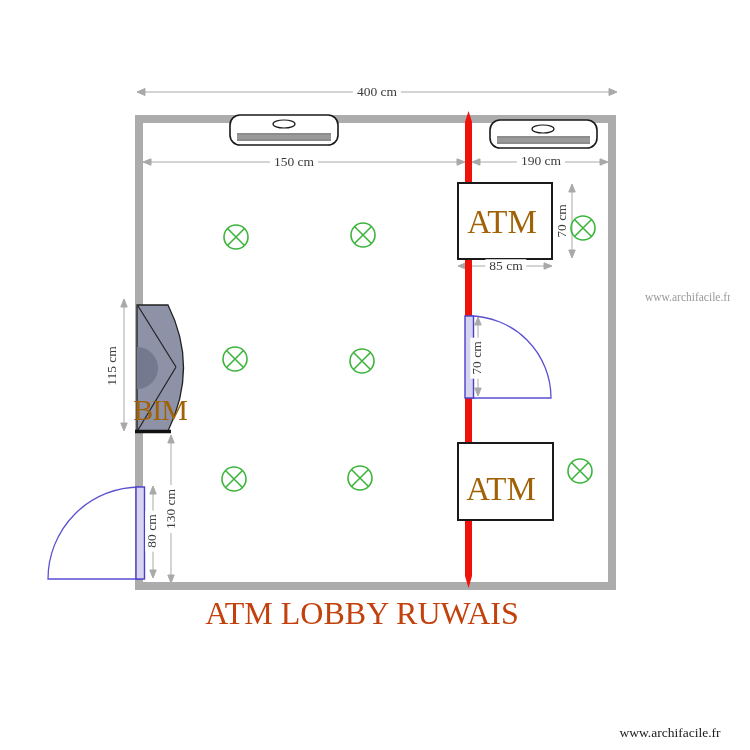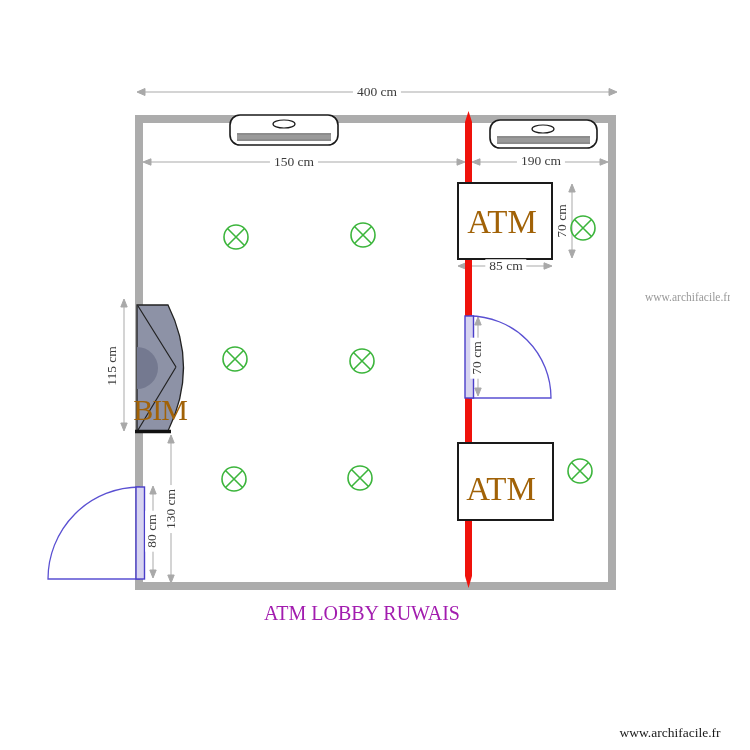--- a/index.html
+++ b/index.html
@@ -6,21 +6,21 @@
   #plan{position:relative;width:730px;height:750px;background:#fff;overflow:hidden;
         font-family:Liberation Serif, serif;}
   #plan svg{position:absolute;left:0;top:0;}
   .lbl{position:absolute;transform:translate(-50%,-50%);background:#fff;padding:0 4px;
        color:#3c3c3c;font-size:13.5px;white-space:nowrap;line-height:1;}
   .lbl.rot{transform:translate(-50%,-50%) rotate(-90deg);}
   .big{position:absolute;transform:translate(-50%,-50%);color:#a16207;white-space:nowrap;
        line-height:1;background:transparent;}
   .atm-label{font-size:33px;}
   .bim-label{font-size:30px;letter-spacing:-1px;}
-  .title{position:absolute;transform:translate(-50%,-50%);font-size:20px;color:#a21caf;
+  .title{position:absolute;transform:translate(-50%,-50%);font-size:32px;color:#c2410c;
          white-space:nowrap;}
   .wm-top{position:absolute;transform:translate(-100%,-50%);font-size:11.5px;color:#999;
           white-space:nowrap;}
   .wm-bottom{position:absolute;transform:translate(-50%,-50%);font-size:13.5px;color:#1a1a1a;
           white-space:nowrap;}
 </style>
 </head>
 <body>
 
 <div id="plan">

